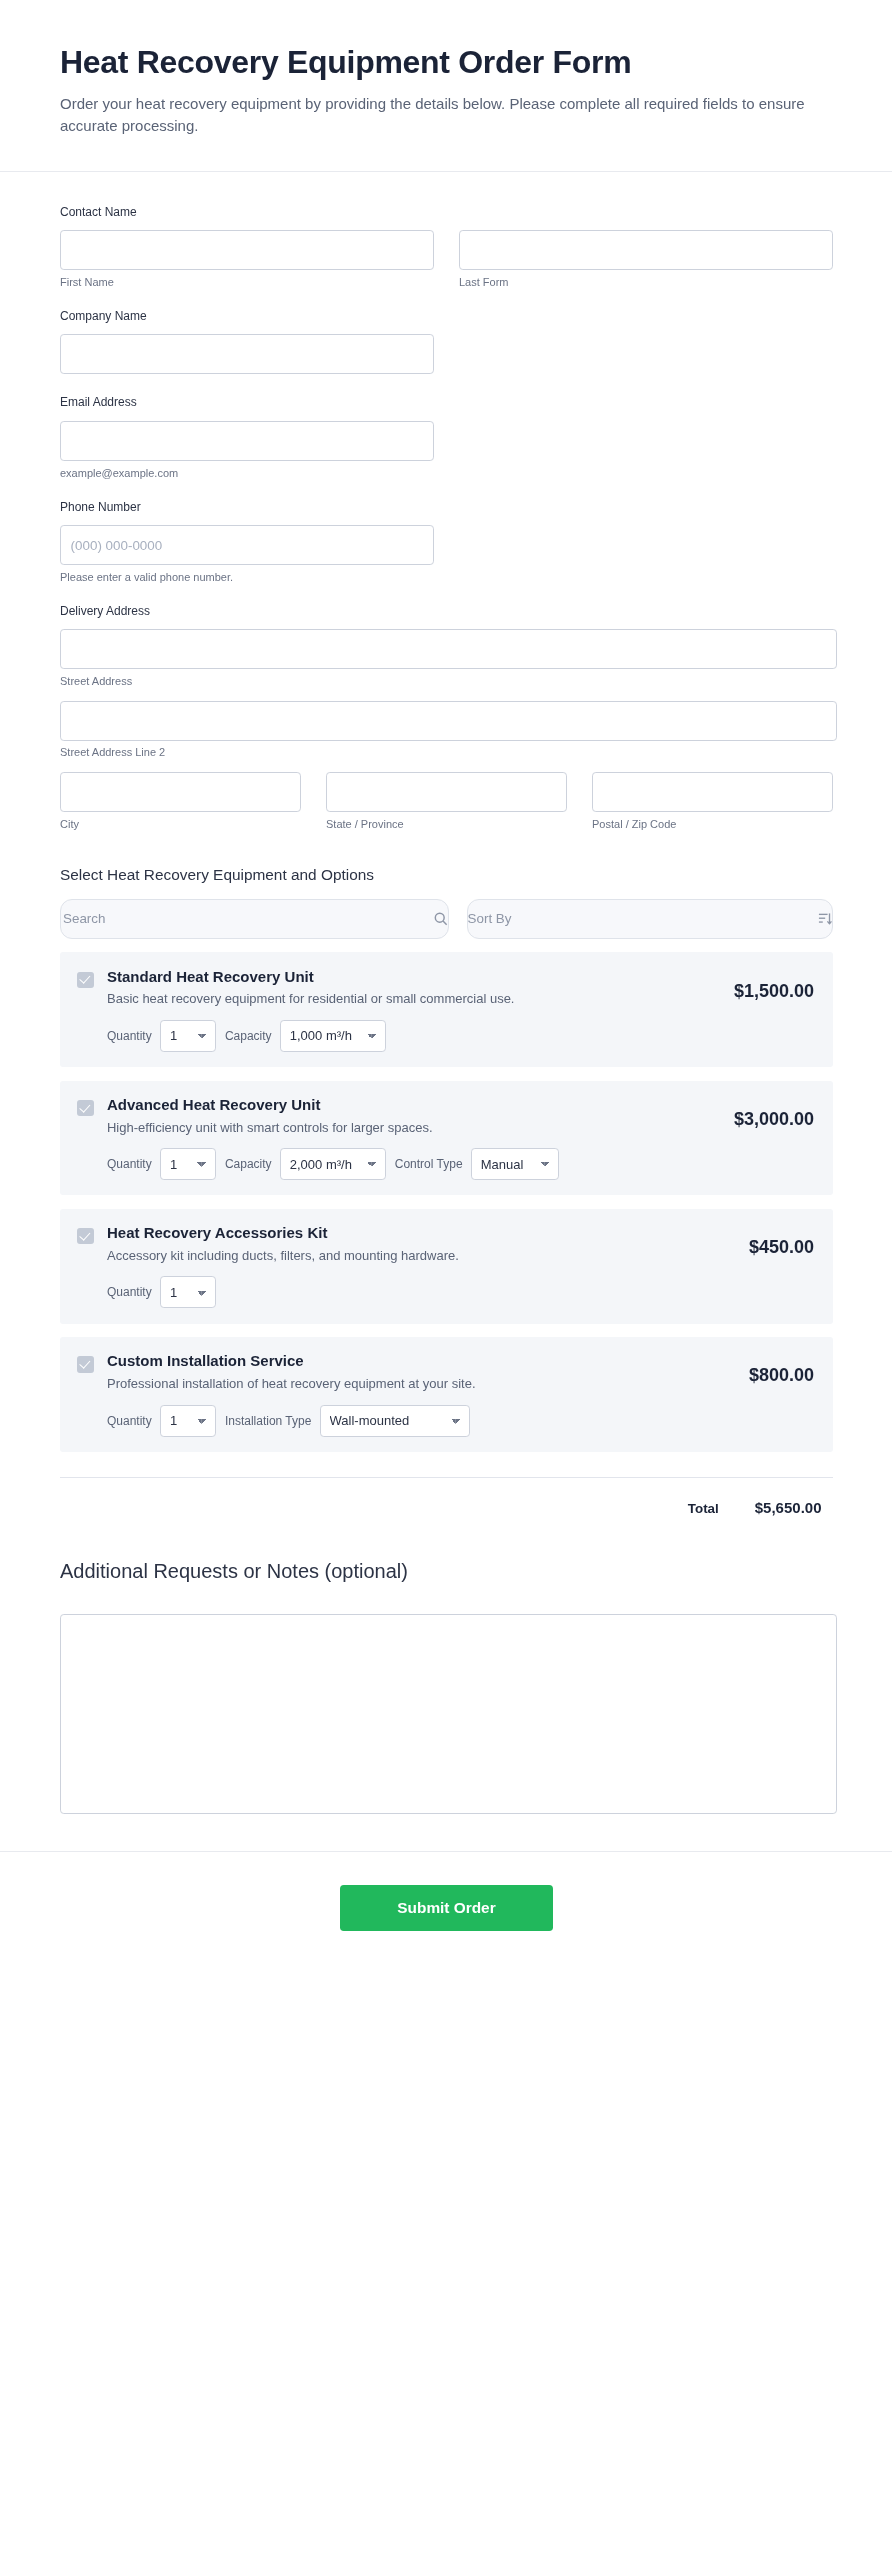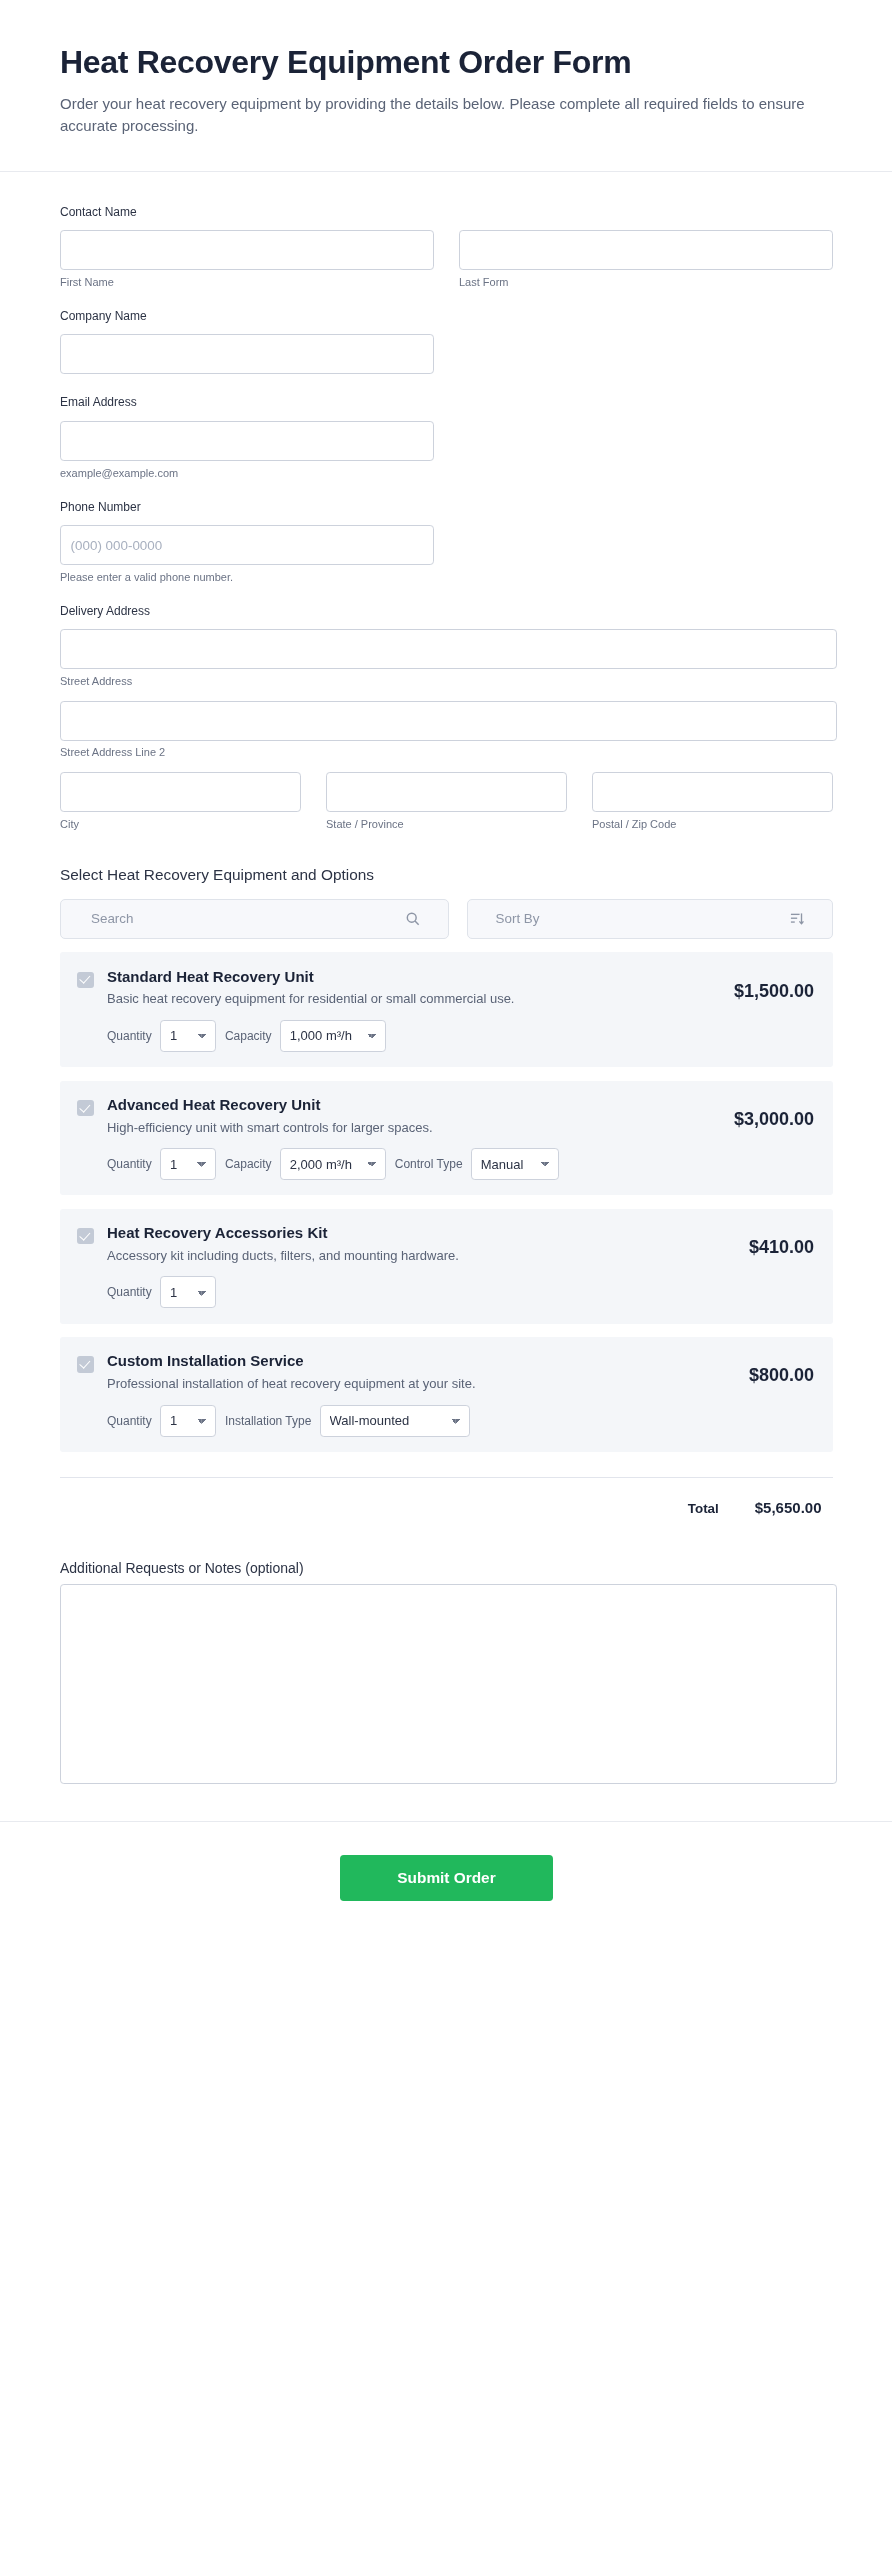--- a/index.html
+++ b/index.html
@@ -89,24 +89,24 @@
   .search-row {
     display: flex;
     gap: 17.3px;
     margin-bottom: 13.4px;
   }
   .search-box, .sort-box {
     position: relative;
     height: 40px;
     border: 1px solid #dfe3ea;
     background: #f7f8fb;
-    border-radius: 5px;
+    border-radius: 12px;
     display: flex;
     align-items: center;
-    padding: 0 28px;
+    padding: 0 0;
   }
   .search-box { width: 392px; }
   .sort-box { width: 369px; justify-content: space-between; }
   .search-input {
     border: none;
     background: transparent;
     outline: none;
     font-size: 13.4px;
     color: #2c3345;
     width: 100%;
@@ -215,24 +215,24 @@
     font-size: 13.4px;
     font-weight: bold;
     color: #1b2337;
   }
   .total-value {
     font-size: 15px;
     font-weight: bold;
     color: #1b2337;
   }
   .notes-label {
-    font-size: 14px;
+    font-size: 20px;
     color: #2c3345;
     display: block;
-    margin: 44px 0 8px 0;
+    margin: 44px 0 31px 0;
   }
   .notes-area {
     width: 777px;
     height: 200px;
     border: 1px solid #cdd2dc;
     border-radius: 3.8px;
     resize: none;
     outline: none;
     font-family: "Liberation Sans", sans-serif;
     font-size: 13.4px;
@@ -402,21 +402,21 @@
         <div class="product">
           <div class="checkbox"></div>
           <div class="prod-main">
             <div class="prod-name">Heat Recovery Accessories Kit</div>
             <div class="prod-desc">Accessory kit including ducts, filters, and mounting hardware.</div>
             <div class="opt-row">
               <span class="opt-label">Quantity</span>
               <select class="select sel-qty"><option>1</option><option>2</option><option>3</option><option>4</option><option>5</option></select>
             </div>
           </div>
-          <div class="prod-price">$410.00</div>
+          <div class="prod-price">$450.00</div>
         </div>
         <div class="product">
           <div class="checkbox"></div>
           <div class="prod-main">
             <div class="prod-name">Custom Installation Service</div>
             <div class="prod-desc">Professional installation of heat recovery equipment at your site.</div>
             <div class="opt-row">
               <span class="opt-label">Quantity</span>
               <select class="select sel-qty"><option>1</option><option>2</option><option>3</option><option>4</option><option>5</option></select>
               <span class="opt-label">Installation Type</span>

